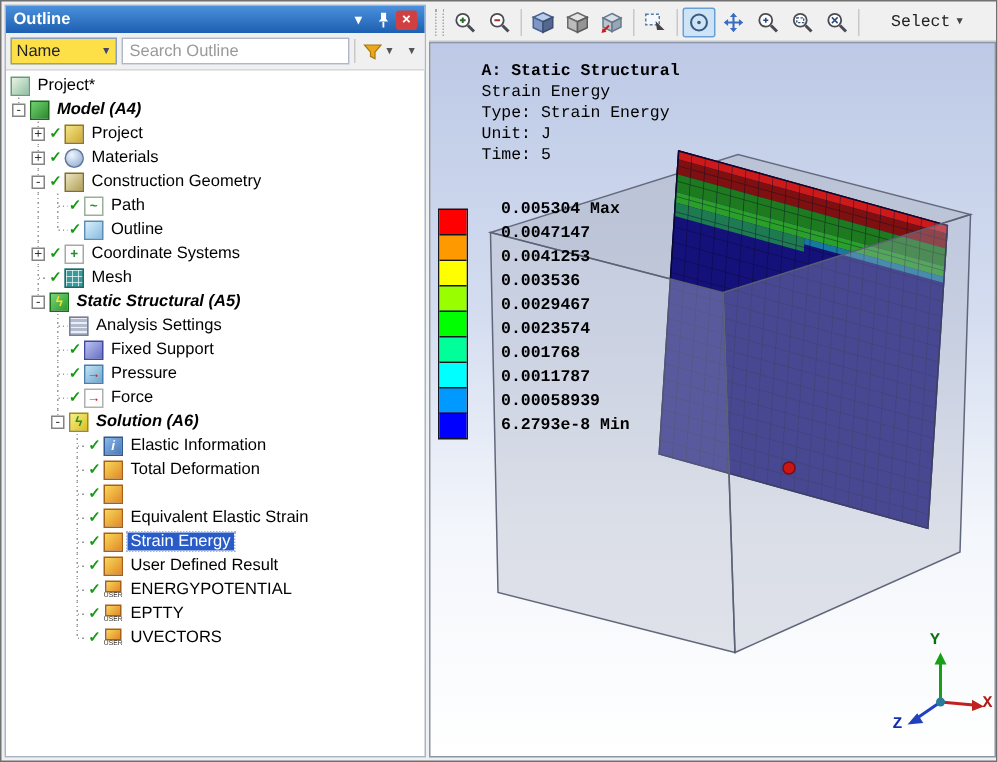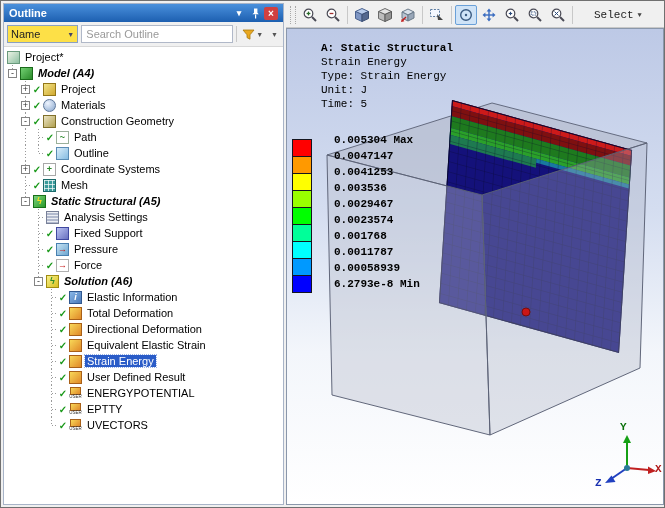--- a/index.html
+++ b/index.html
@@ -251,21 +251,20 @@
           <span class="ticon i-result"></span>
           <span class="tlbl">Total Deformation</span>
         </div>
         <div class="trow">
           <span class="cell blank"></span>
           <span class="cell blank"></span>
           <span class="cell blank"></span>
           <span class="cell tee"></span>
           <span class="chk">✓</span>
           <span class="ticon i-result"></span>
-          <span class="tlbl">Directional Deformation</span>
         </div>
         <div class="trow">
           <span class="cell blank"></span>
           <span class="cell blank"></span>
           <span class="cell blank"></span>
           <span class="cell tee"></span>
           <span class="chk">✓</span>
           <span class="ticon i-result"></span>
           <span class="tlbl">Equivalent Elastic Strain</span>
         </div>

